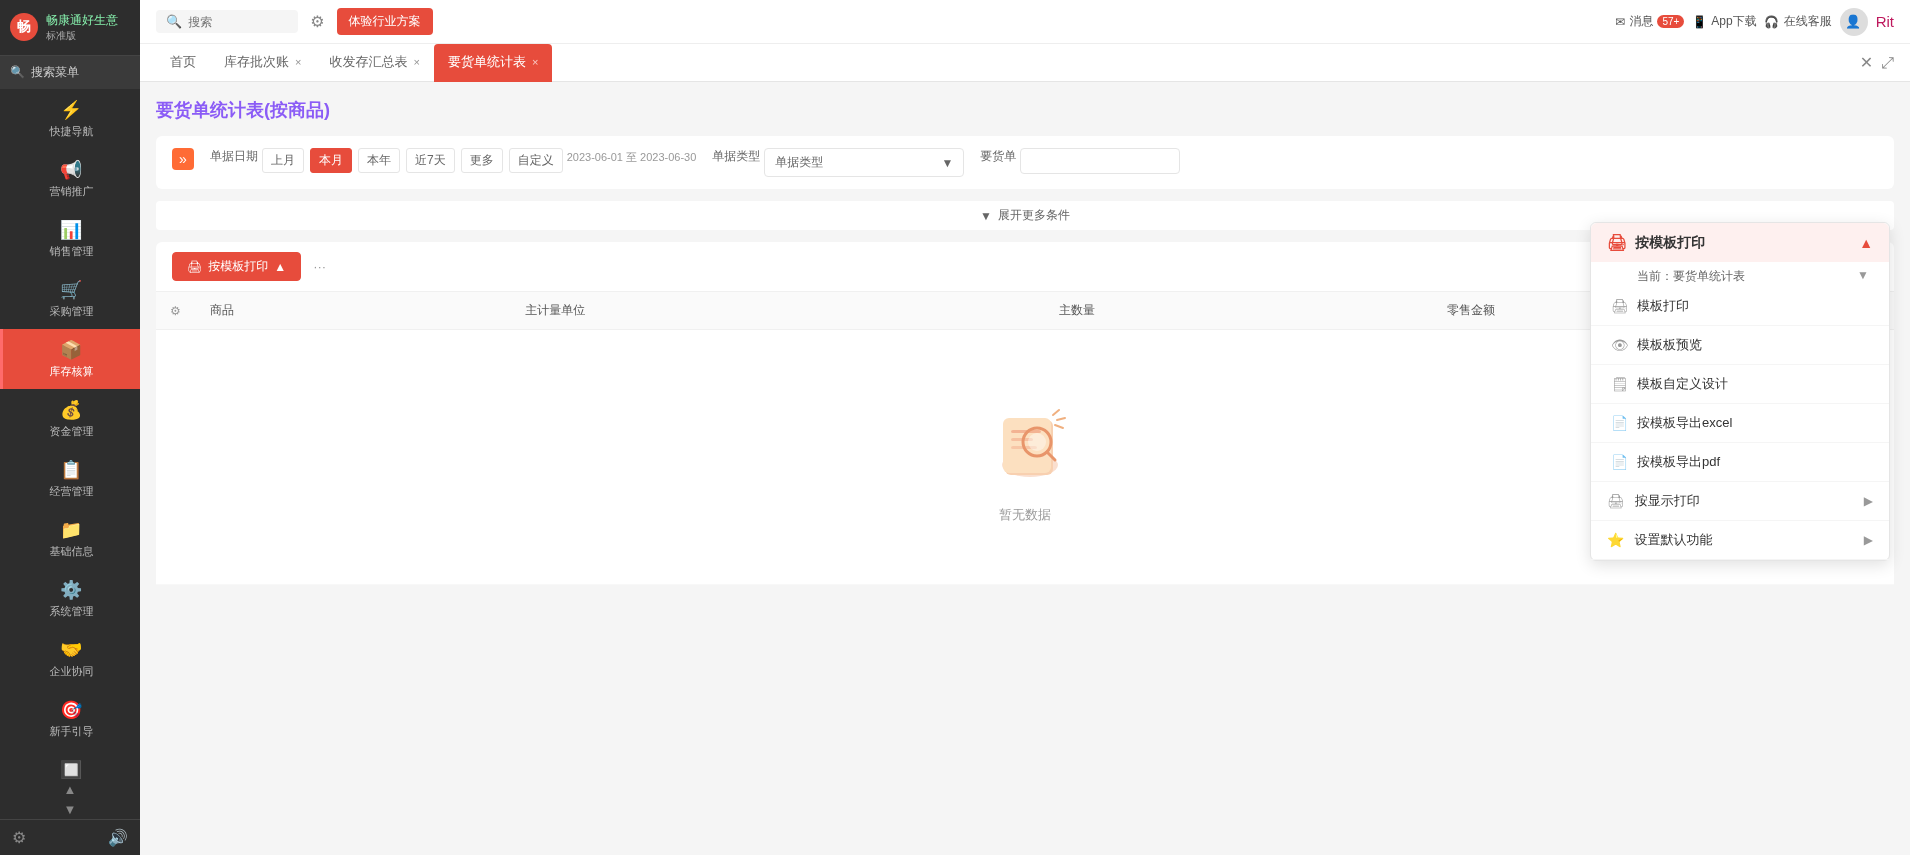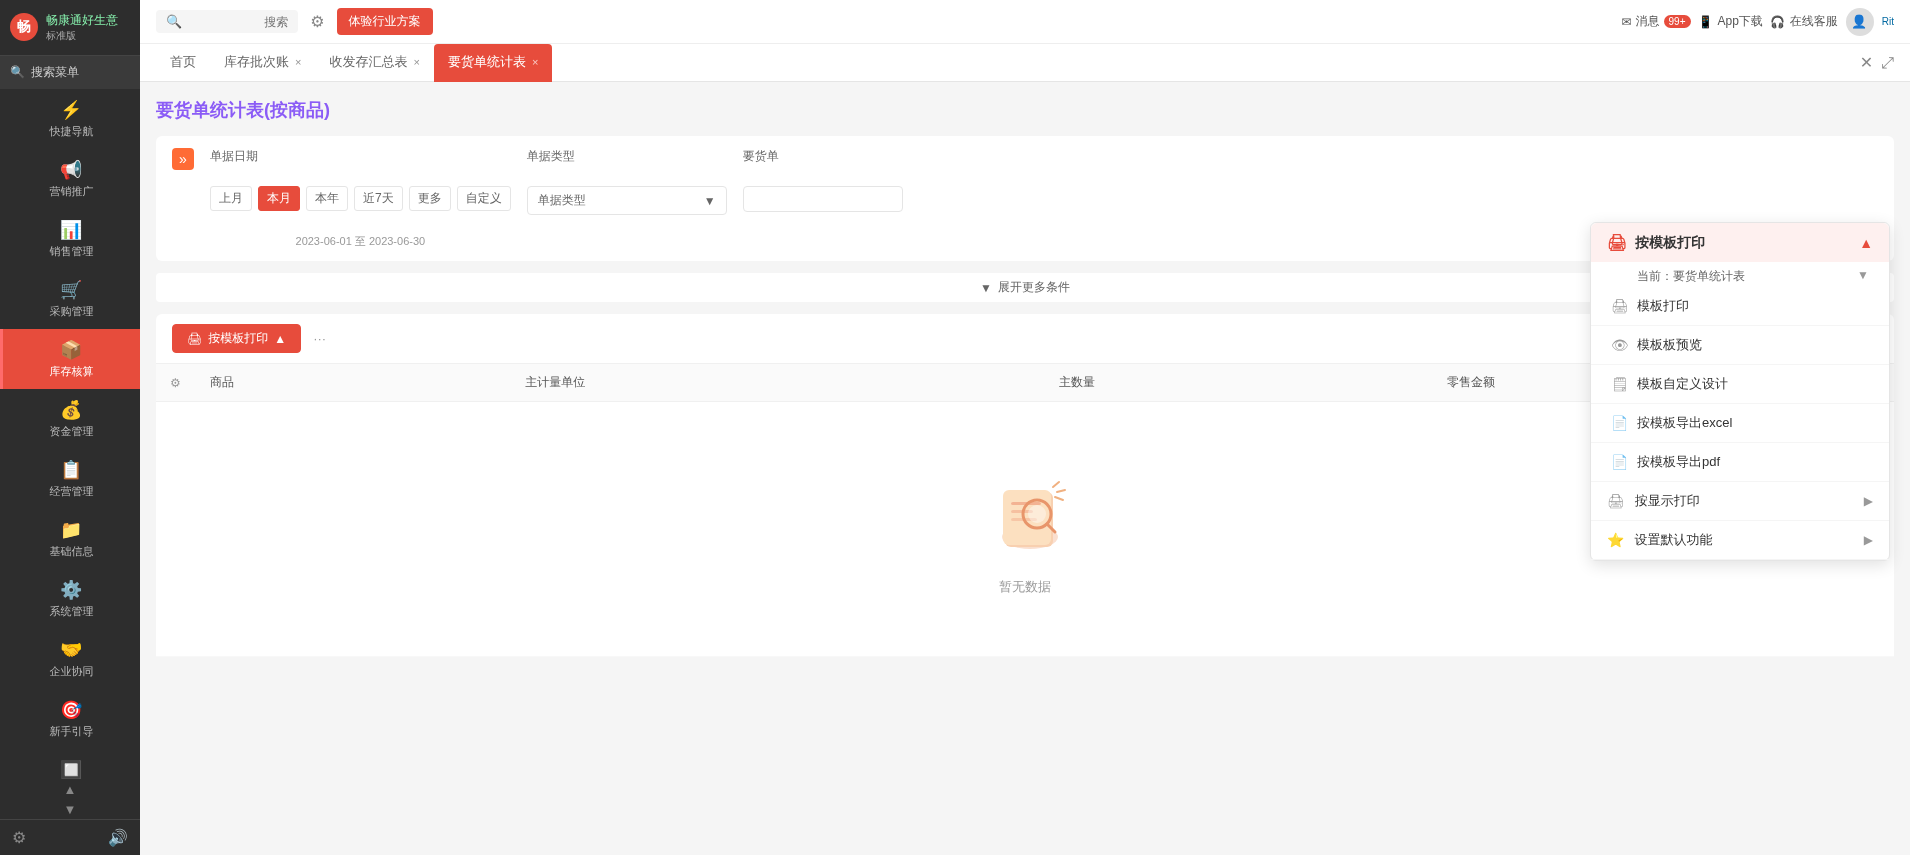--- a/index.html
+++ b/index.html
@@ -92,21 +92,21 @@
     }
     .topbar-search {
       display: flex; align-items: center;
       background: #f5f5f5;
       border-radius: 4px;
       padding: 4px 10px;
       gap: 6px;
       min-width: 140px;
     }
     .topbar-search input {
-      border: none; background: transparent; outline: none; font-size: 12px; color: #999; width: 100px; text-align: right;
+      border: none; background: transparent; outline: none; font-size: 12px; color: #999; width: 100px;
     }
     .topbar-icons { display: flex; align-items: center; gap: 8px; margin-left: auto; }
     .topbar-btn-red {
       background: #e74c3c; color: white; border: none; border-radius: 4px;
       padding: 5px 12px; cursor: pointer; font-size: 12px;
     }
     .topbar-icon-item { display: flex; align-items: center; gap: 4px; color: #555; cursor: pointer; font-size: 12px; }
     .topbar-badge {
       background: #e74c3c; color: white; border-radius: 10px;
       font-size: 10px; padding: 1px 5px; min-width: 18px; text-align: center;
@@ -169,21 +169,21 @@
       margin-bottom: 12px;
       display: flex;
       align-items: flex-start;
       gap: 16px;
       flex-wrap: wrap;
     }
     .filter-expand-btn {
       background: #ff6b35; color: white; border: none; border-radius: 4px;
       width: 22px; height: 22px; cursor: pointer; font-size: 14px; display: flex; align-items: center; justify-content: center; flex-shrink: 0;
     }
-    .filter-group { display: flex; flex-direction: column; gap: 21px; }
+    .filter-group { display: flex; flex-direction: row; gap: 4px; }
     .filter-label { font-size: 12px; color: #666; }
     .filter-date-row { display: flex; align-items: center; gap: 6px; }
     .filter-date-btn {
       padding: 3px 8px; border: 1px solid #e5e5e5; border-radius: 3px;
       font-size: 12px; cursor: pointer; background: #fff; color: #666;
     }
     .filter-date-btn.active { background: #e74c3c; color: #ffffff; border-color: #e74c3c; }
     .filter-date-range { font-size: 11px; color: #999; margin-top: 2px; text-align: center; }
 
     .filter-dropdown {
@@ -399,34 +399,34 @@
       <span>🔍</span>
       <input type="text" placeholder="搜索" style="">
     </div>
     <span style="color:#888; cursor:pointer; font-size:16px;">⚙</span>
     <button class="topbar-btn-red">体验行业方案</button>
 
     <div class="topbar-icons">
       <div class="topbar-icon-item">
         <span>✉</span>
         <span>消息</span>
-        <span class="topbar-badge">99+</span>
+        <span class="topbar-badge">57+</span>
       </div>
       <div class="topbar-icon-item">
         <span>📱</span>
         <span>App下载</span>
       </div>
       <div class="topbar-icon-item">
         <span>🎧</span>
         <span>在线客服</span>
       </div>
       <div class="topbar-avatar">
         <span>👤</span>
       </div>
-      <span style="font-size:10px; color:#0369a1;">Rit</span>
+      <span style="font-size:15px; color:#be185d;">Rit</span>
     </div>
   </div>
 
   <div class="tabs-bar">
     <div class="tab">
       <span>首页</span>
     </div>
     <div class="tab">
       <span>库存批次账</span>
       <span class="tab-close">×</span>

